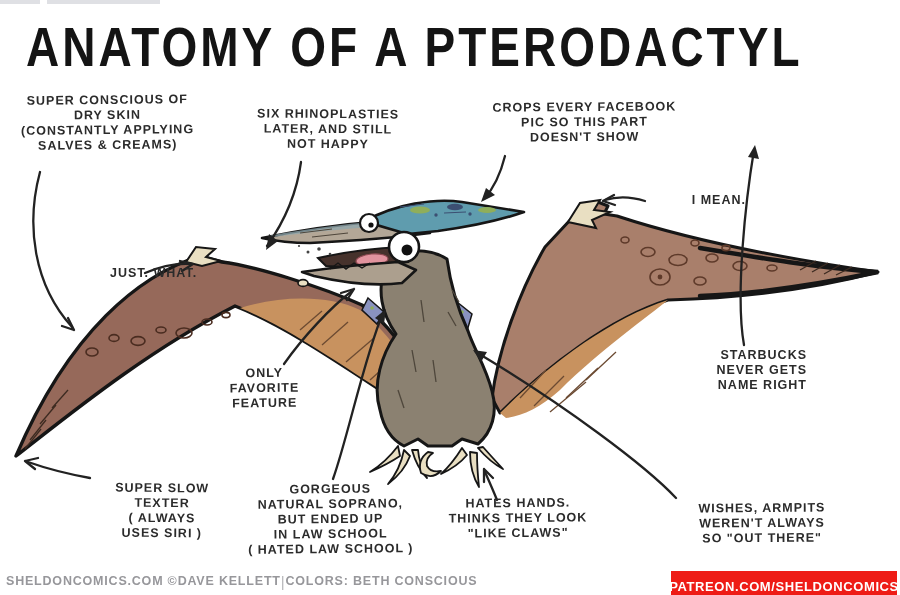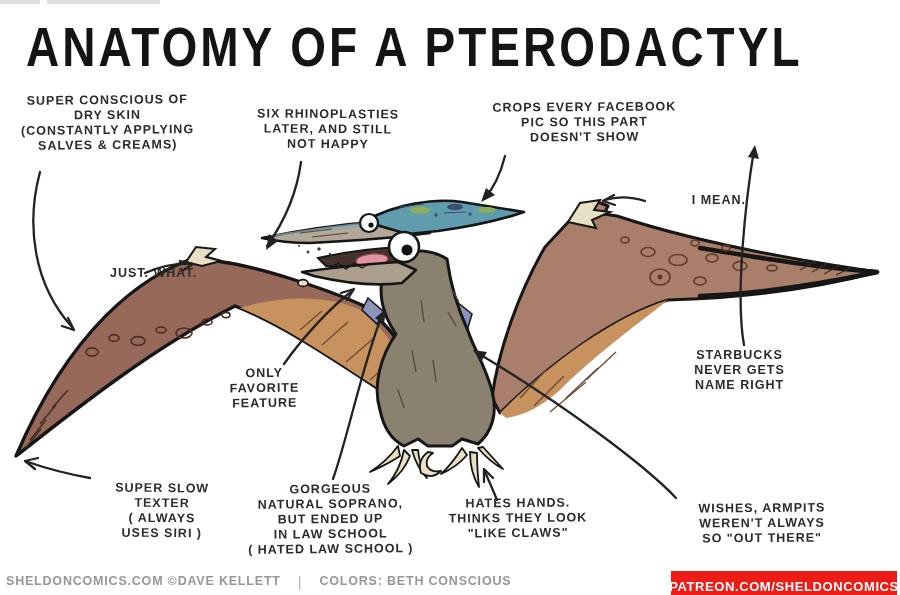--- a/index.html
+++ b/index.html
@@ -10,27 +10,27 @@
          letter-spacing:3px;color:#141414;transform:scaleY(1.22);transform-origin:left top;
          white-space:nowrap;}
   .lbl{position:absolute;font-weight:700;font-size:12.5px;line-height:15px;letter-spacing:1px;
        color:#2b2b2b;white-space:pre-line;text-align:center;}
   .lbl-dryskin{left:0px;top:93px;width:215px;transform:rotate(-.6deg);}
   .lbl-rhino{left:233px;top:107px;width:190px;transform:rotate(.4deg);}
   .lbl-facebook{left:477px;top:100px;width:215px;transform:rotate(-.4deg);}
   .lbl-imean{left:651px;top:193px;width:95px;text-align:right;}
   .lbl-justwhat{left:74px;top:266px;width:110px;text-align:left;margin-left:36px;}
   .lbl-favorite{left:197px;top:366px;width:135px;transform:rotate(-.8deg);}
-  .lbl-starbucks{left:672px;top:348px;width:135px;text-align:center;}
+  .lbl-starbucks{left:672px;top:348px;width:135px;text-align:right;}
   .lbl-texter{left:92px;top:481px;width:140px;transform:rotate(.5deg);}
   .lbl-soprano{left:228px;top:482px;width:205px;transform:rotate(-.6deg);}
   .lbl-hands{left:428px;top:496px;width:180px;transform:rotate(-.5deg);}
   .lbl-armpits{left:662px;top:501px;width:200px;transform:rotate(-.4deg);}
   .footer-credit{position:absolute;left:6px;top:570px;height:22px;display:flex;align-items:center;
-        gap:17px;font-weight:700;font-size:12.5px;letter-spacing:.8px;color:#97979b;}
+        gap:0;font-weight:700;font-size:12.5px;letter-spacing:.8px;color:#97979b;}
   .footer-divider{color:#b5b5b8;font-weight:400;font-size:15px;}
   .patreon{position:absolute;left:671px;top:571px;width:226px;height:31px;
         background:var(--accent_red,#ee1c16);color:#fff;font-weight:700;font-size:13px;
         letter-spacing:.6px;display:flex;align-items:center;justify-content:center;}
   svg.art{position:absolute;left:0;top:0;}
 </style>
 </head>
 <body>
 
 <div class="canvas">

